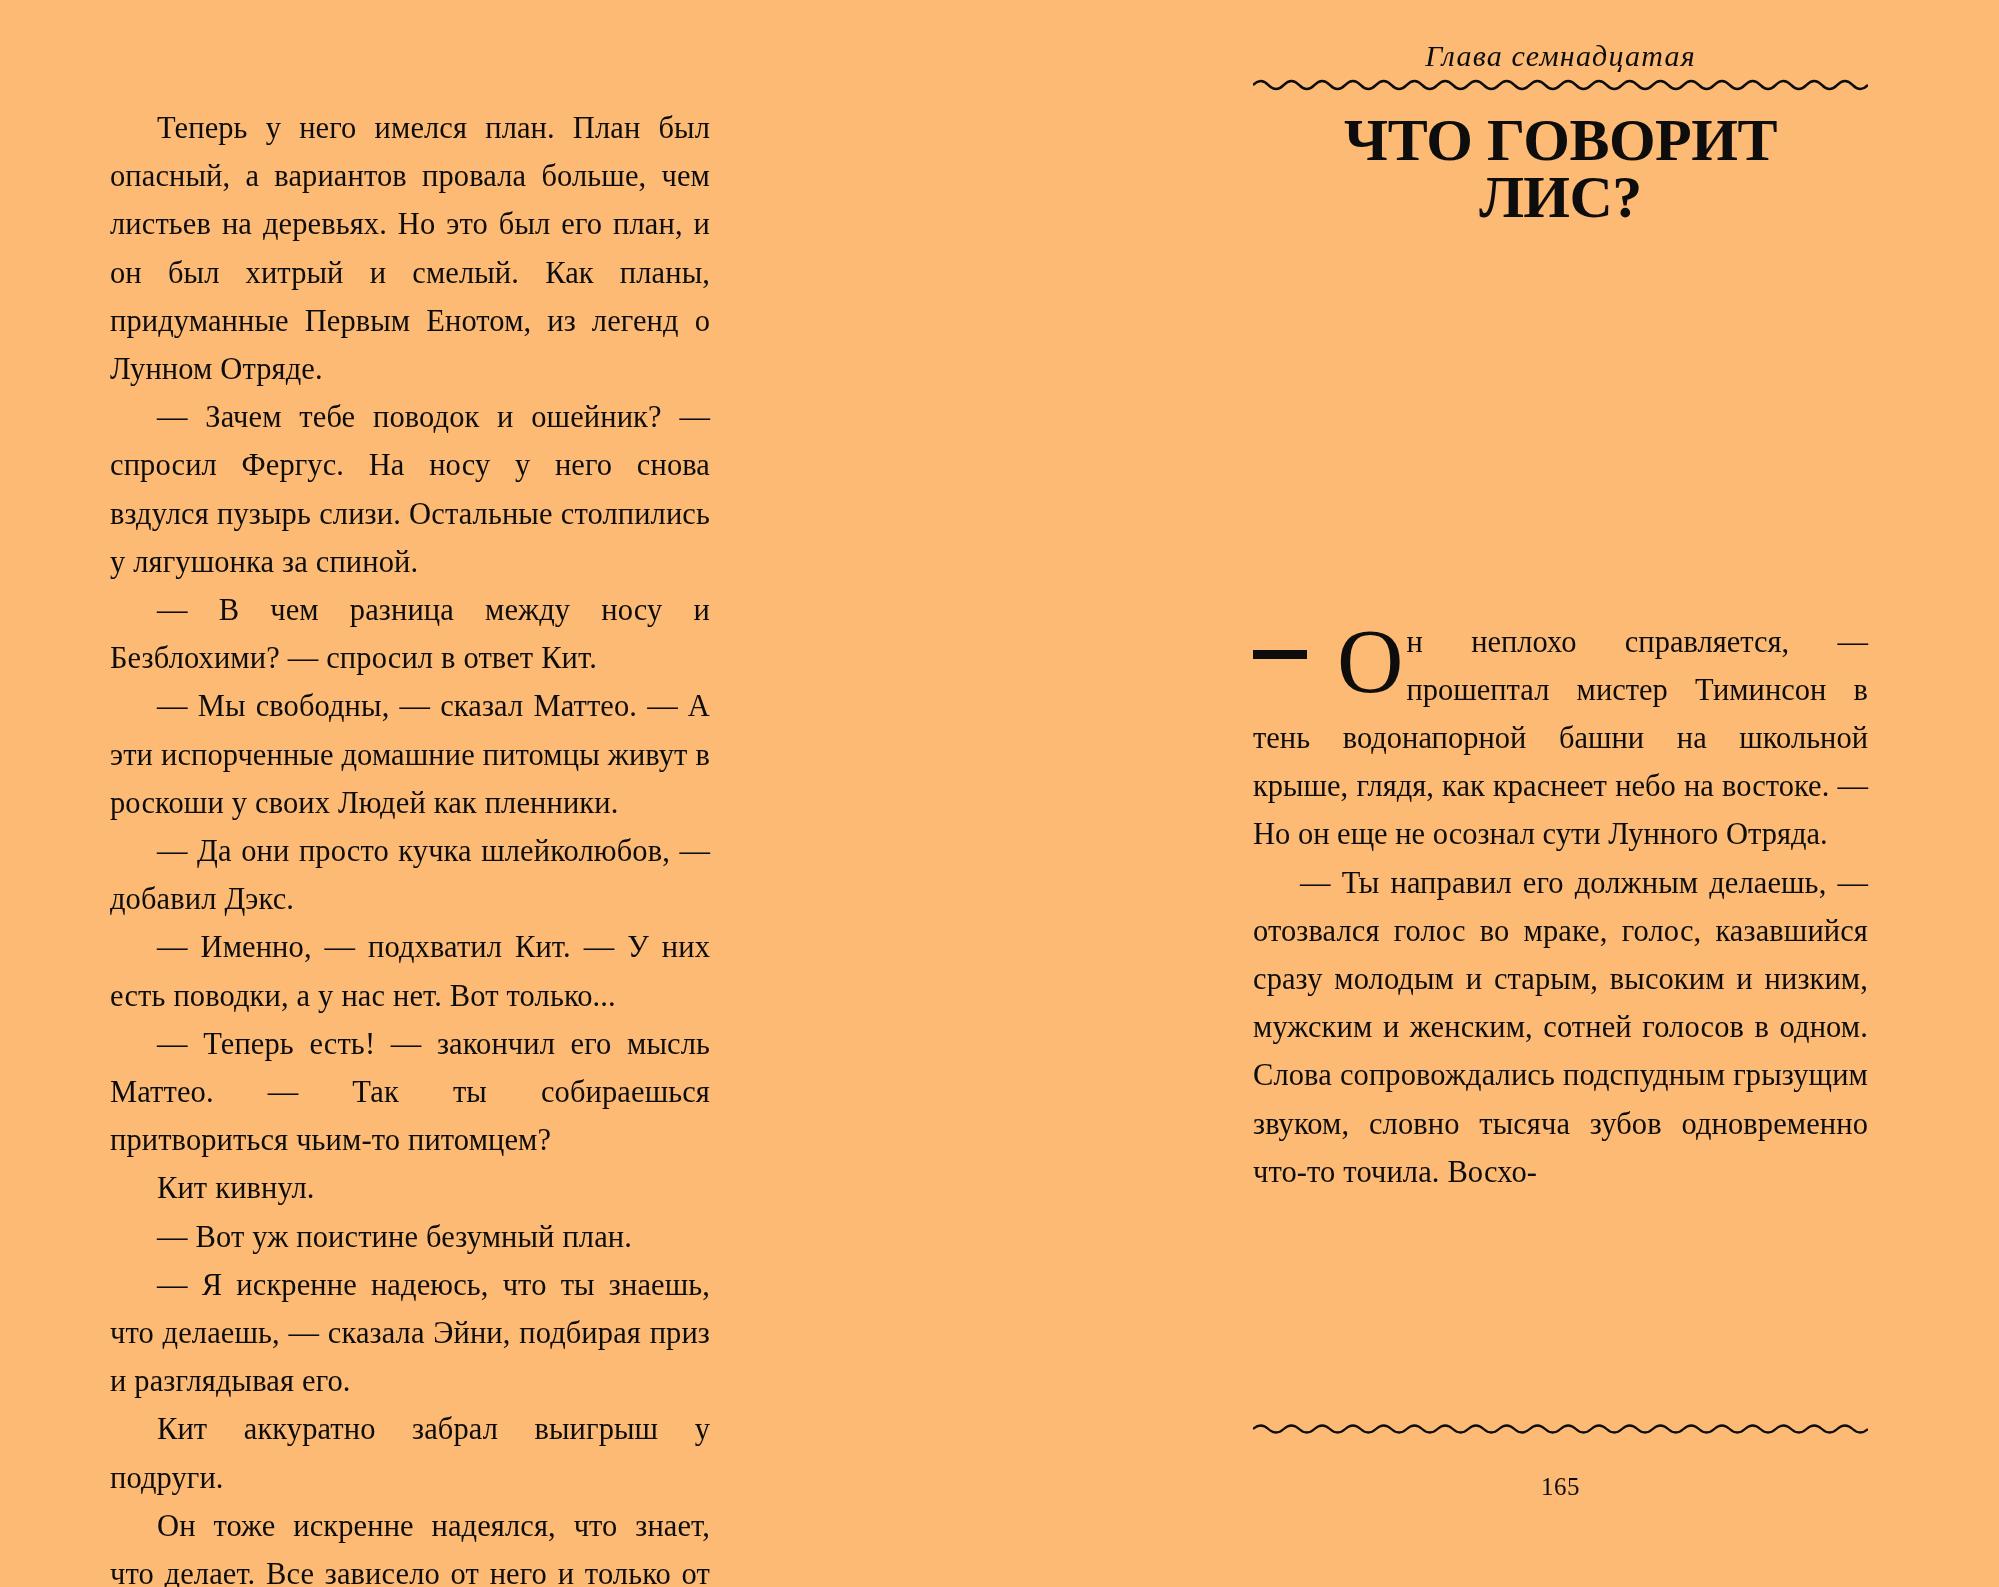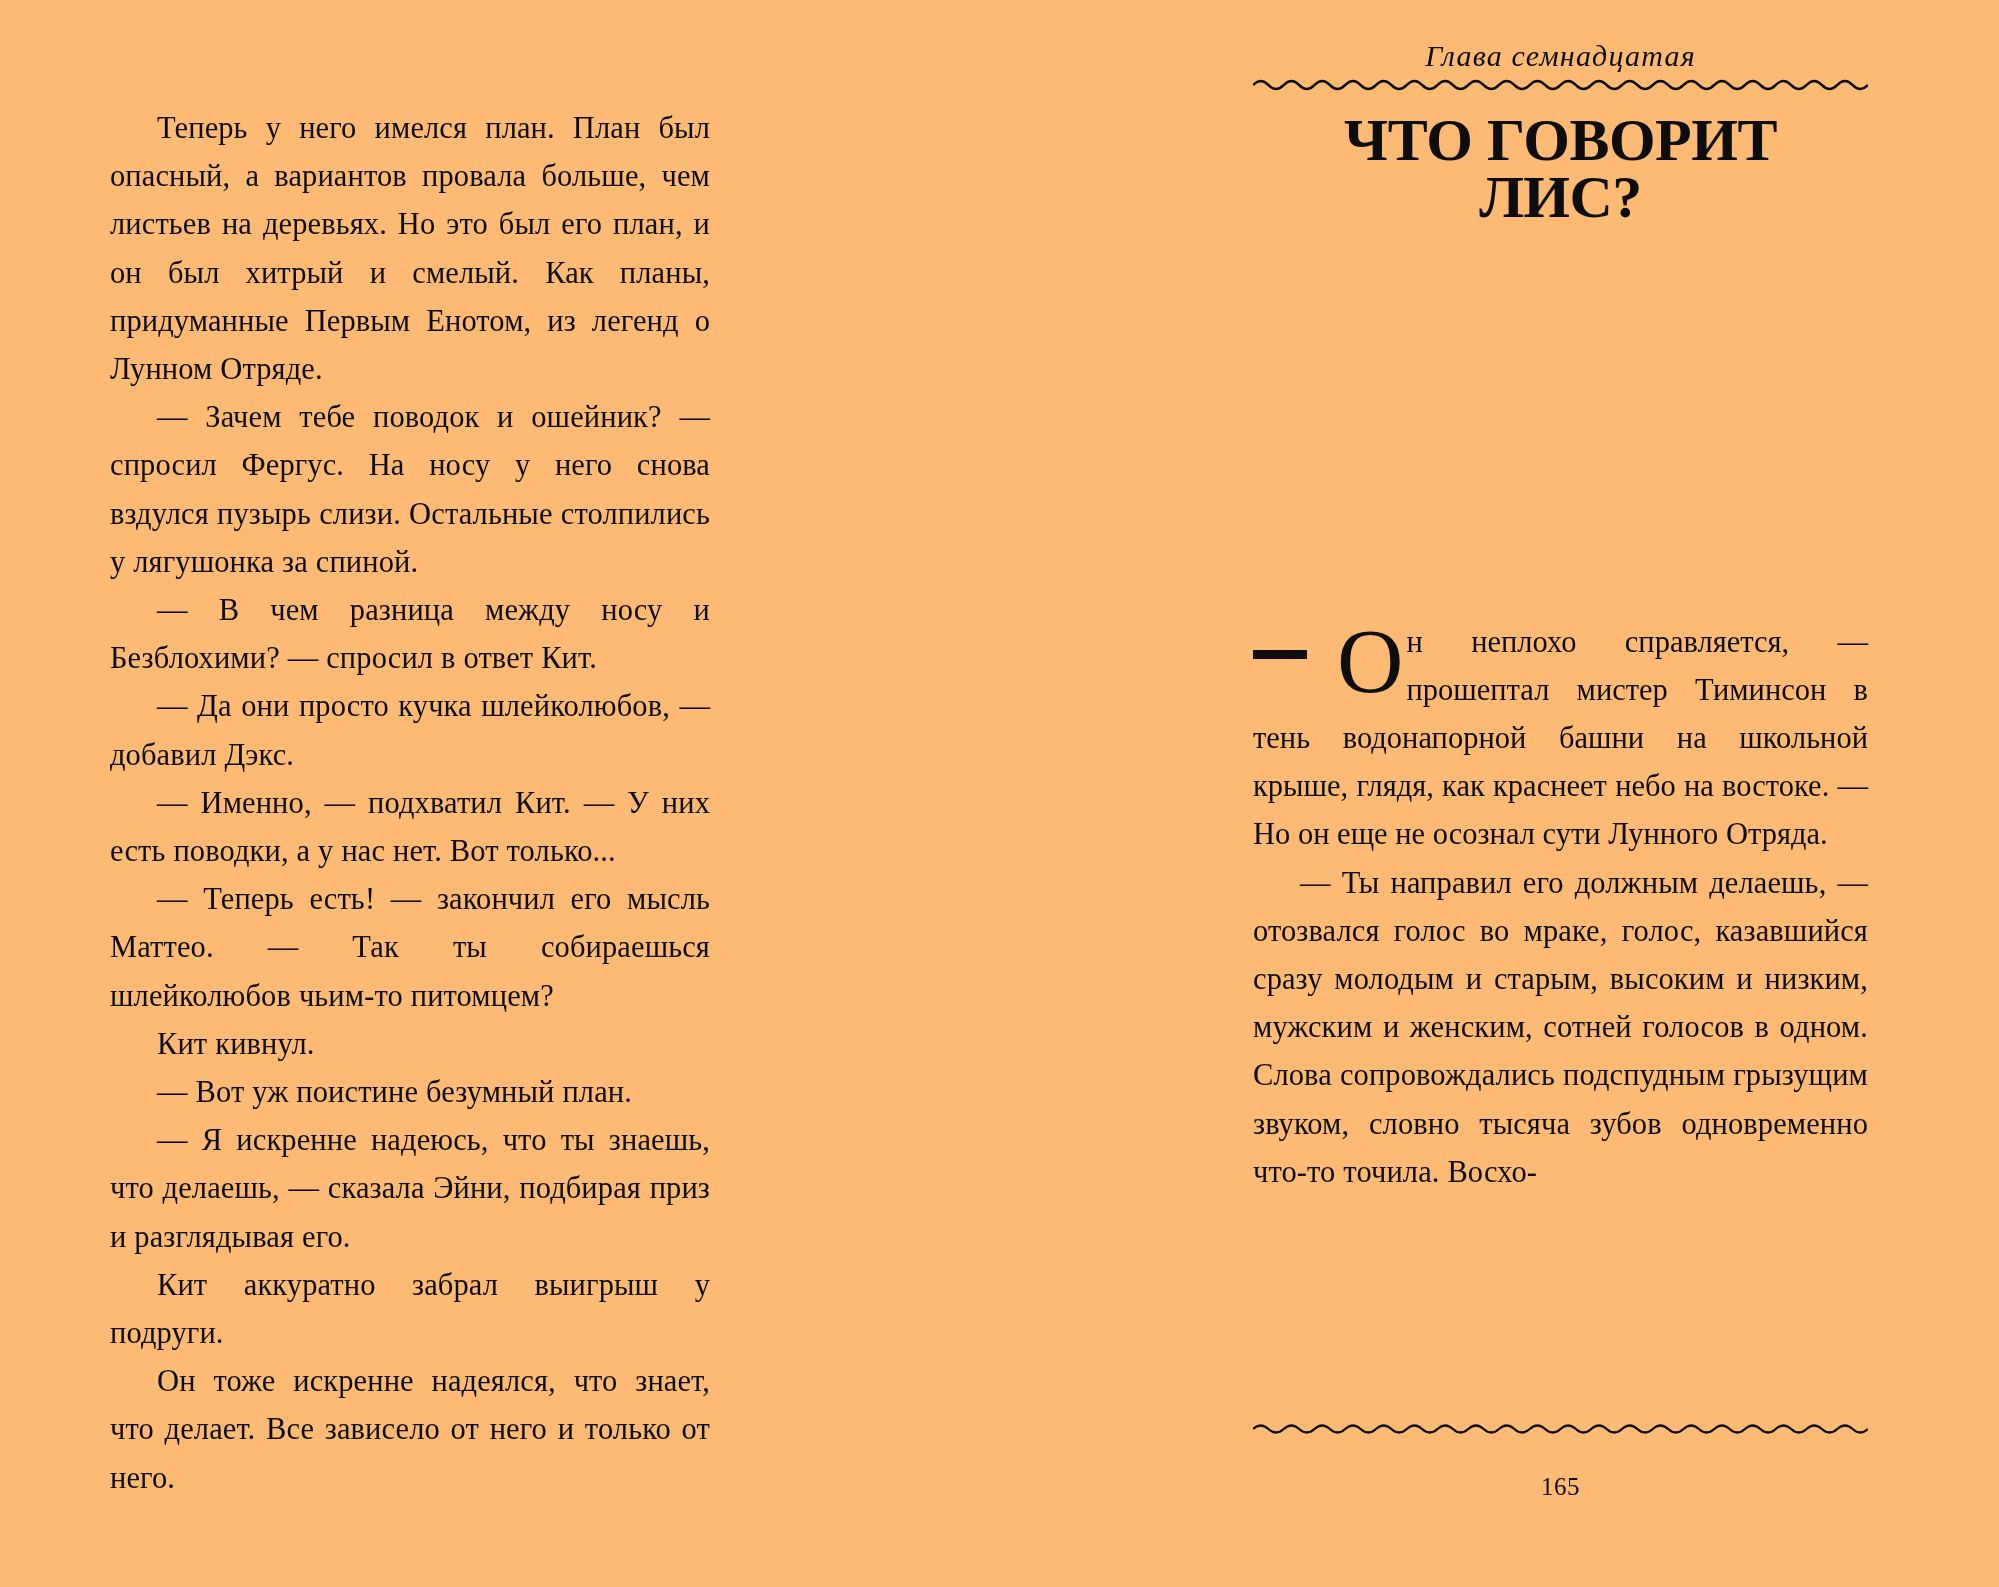--- a/index.html
+++ b/index.html
@@ -133,23 +133,24 @@
 </head>
 <body>
 
 <div class="spread">
 
   <div class="page page-left">
     <div class="textblock-left">
       <p class="body">Теперь у него имелся план. План был опасный, а вариантов провала больше, чем листьев на деревьях. Но это был его план, и он был хитрый и смелый. Как планы, придуманные Первым Енотом, из легенд о Лунном Отряде.</p>
       <p class="body">— Зачем тебе поводок и ошейник? — спросил Фергус. На носу у него снова вздулся пузырь слизи. Остальные столпились у лягушонка за спиной.</p>
       <p class="body">— В чем разница между носу и Безблохими? — спросил в ответ Кит.</p>
+      <p class="body">— Мы свободны, — сказал Маттео. — А эти испорченные домашние питомцы живут в роскоши у своих Людей как пленники.</p>
       <p class="body">— Да они просто кучка шлейколюбов, — добавил Дэкс.</p>
       <p class="body">— Именно, — подхватил Кит. — У них есть поводки, а у нас нет. Вот только...</p>
-      <p class="body">— Теперь есть! — закончил его мысль Маттео. — Так ты собираешься шлейколюбов чьим-то питомцем?</p>
+      <p class="body">— Теперь есть! — закончил его мысль Маттео. — Так ты собираешься притвориться чьим-то питомцем?</p>
       <p class="body">Кит кивнул.</p>
       <p class="body">— Вот уж поистине безумный план.</p>
       <p class="body">— Я искренне надеюсь, что ты знаешь, что делаешь, — сказала Эйни, подбирая приз и разглядывая его.</p>
       <p class="body">Кит аккуратно забрал выигрыш у подруги.</p>
       <p class="body">Он тоже искренне надеялся, что знает, что делает. Все зависело от него и только от него.</p>
     </div>
   </div>
 
   <div class="page page-right">
 

